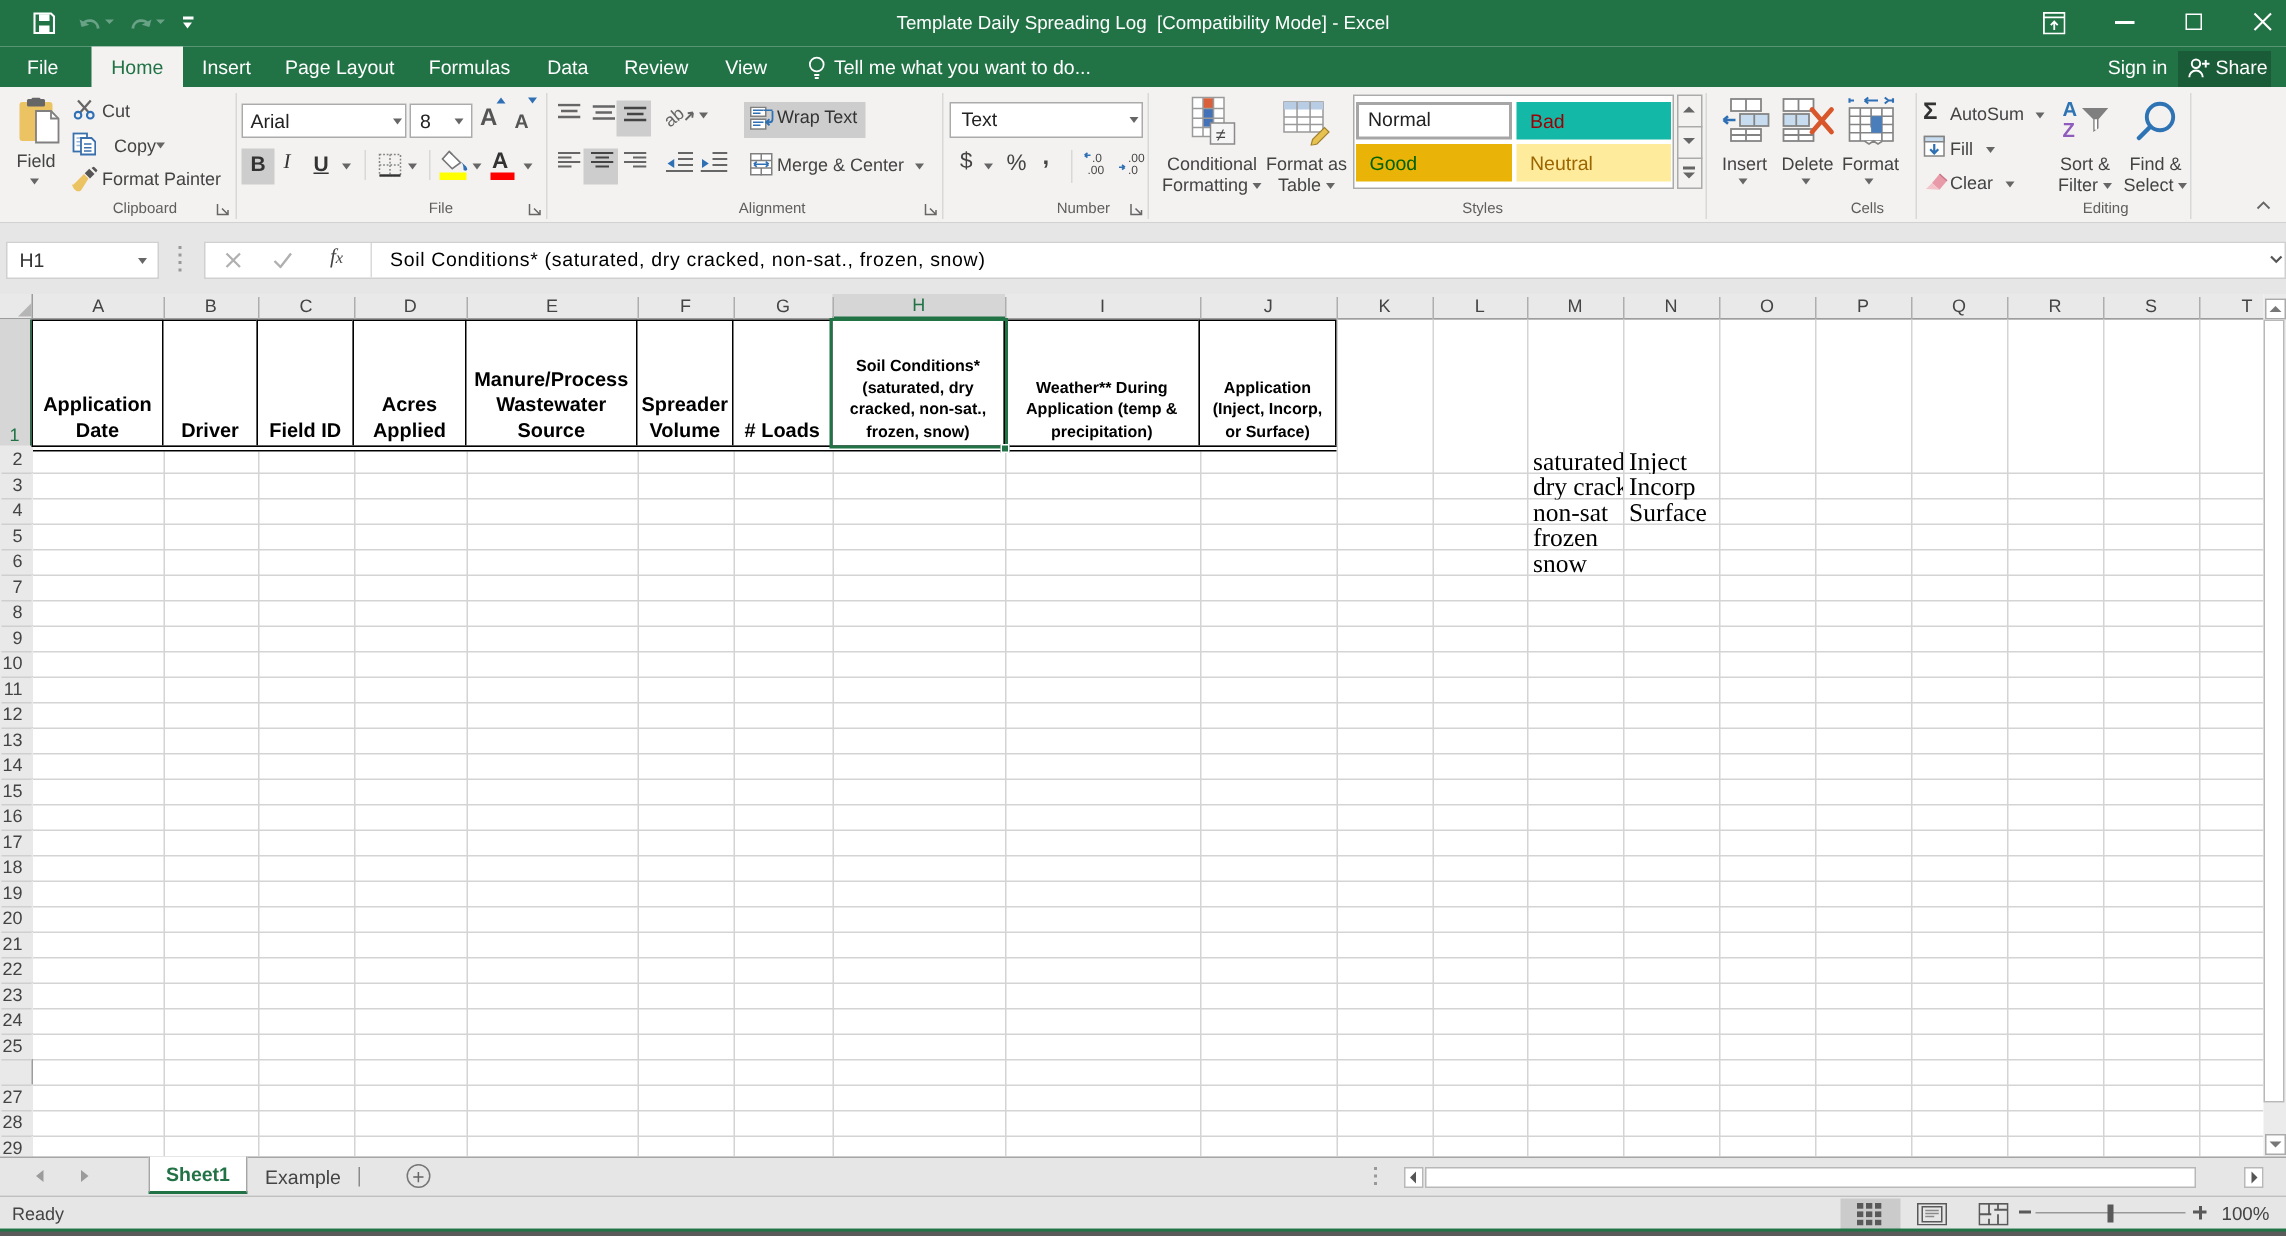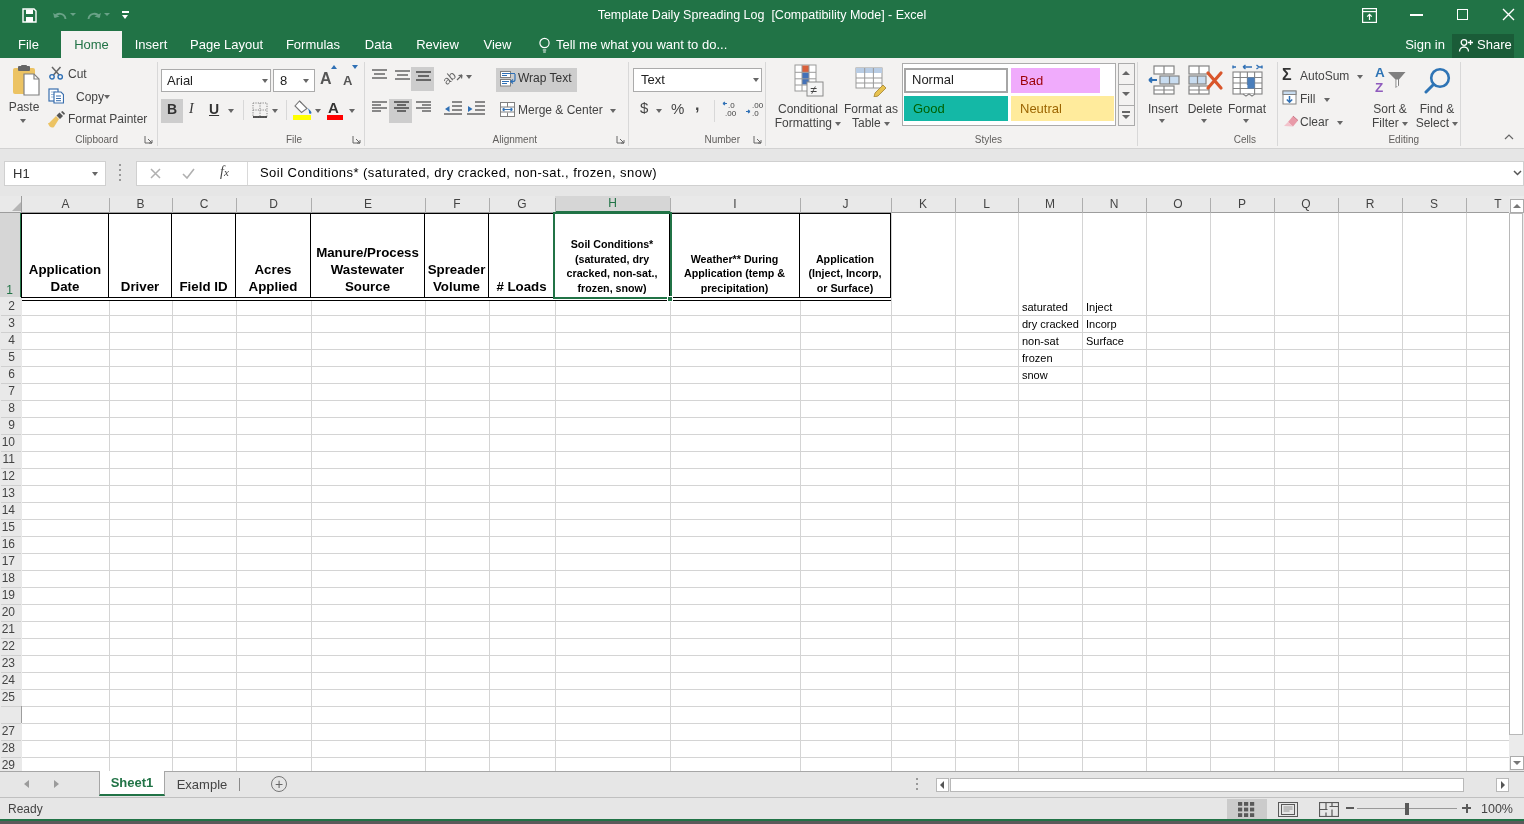--- a/index.html
+++ b/index.html
@@ -25,21 +25,21 @@
 #fwhite { position:absolute; left:136px; top:12px; width:1388px; height:25px; background:#fff; border:1px solid #d0d0d0; }
 #namebox { position:absolute; left:4px; top:12px; width:102px; height:25px; background:#fff; border:1px solid #d0d0d0; font-size:13px; color:#333; line-height:23px; padding-left:8px; }
 
 
 #grid { left:0; top:196px; width:1509px; height:575px; background:#fff; overflow:hidden; }
 .colhdr { position:absolute; top:0; height:17px; background:#e9e9e9; font-size:12px; color:#444; text-align:center; line-height:16px; border-bottom:1px solid #9d9d9d; }
 .rowhdr { position:absolute; left:0; width:22px; background:#e9e9e9; font-size:12px; color:#444; text-align:right; padding-right:7px; }
 .vline { position:absolute; width:1px; background:#d4d4d4; }
 .hline { position:absolute; height:1px; background:#d4d4d4; }
 .hcell { position:absolute; background:#fff; border:1px solid #000; font-weight:bold; text-align:center; display:flex; flex-direction:column; justify-content:flex-end; }
-.celltext { position:absolute; font-size:11px; color:#000; line-height:17px; padding-left:4px; white-space:nowrap; overflow:hidden; }
+.celltext { position:absolute; font-size:17px; color:#000; line-height:17px; padding-left:4px; white-space:nowrap; overflow:hidden;font-family:Liberation Serif, serif; }
 
 
 #tabbar { left:0; top:771px; width:1524px; height:26px; background:#e6e6e6; border-top:1px solid #a6a6a6; }
 #statusbar { left:0; top:797px; width:1524px; height:22px; background:#e6e6e6; border-top:1px solid #c0c0c0; }
 #bottomstrip { left:0; top:819px; width:1524px; height:5px; background:#217346; border-bottom:3px solid #5a5a5a; }
 </style>
 </head>
 <body>
 <div id="titlebar" class="abs">
 
@@ -101,21 +101,21 @@
 </div>
 <div id="ribbon" class="abs">
 
   <svg class="abs" style="left:12px;top:7px" width="30" height="32" viewBox="0 0 30 32">
     <rect x="1" y="3" width="22" height="26" rx="2" fill="#ecc363"></rect>
     <rect x="6" y="1" width="12" height="5" rx="1" fill="#666"></rect>
     <rect x="9" y="0" width="6" height="3" rx="1" fill="#666"></rect>
     <path d="M12 9 h10 l5 5 v16 h-15 z" fill="#fff" stroke="#808080" stroke-width="1.2"></path>
     <path d="M22 9 v5 h5" fill="none" stroke="#808080" stroke-width="1.2"></path>
   </svg>
-  <div class="abs rtxt" style="left:0px;top:42px;width:48px;text-align:center">Paste</div>
+  <div class="abs rtxt" style="left:0px;top:42px;width:48px;text-align:center">Field</div>
   <div class="abs dd" style="left:20px;top:61px"></div>
   <svg class="abs" style="left:49px;top:8px" width="15" height="14" viewBox="0 0 15 14">
     <path d="M3 1 L10.2 9 M11.5 1 L4.5 9" stroke="#666" stroke-width="1.5"></path>
     <circle cx="3" cy="10.8" r="2.2" fill="none" stroke="#2f70b5" stroke-width="1.4"></circle>
     <circle cx="11.2" cy="10.8" r="2.2" fill="none" stroke="#2f70b5" stroke-width="1.4"></circle>
   </svg>
   <div class="abs rtxt" style="left:68px;top:9px">Cut</div>
   <svg class="abs" style="left:48px;top:30px" width="16" height="16" viewBox="0 0 16 16">
     <rect x="1" y="1" width="9" height="12" fill="#fff" stroke="#3a6fad" stroke-width="1.2"></rect>
     <path d="M3 4 h5 M3 6.5 h5 M3 9 h5" stroke="#9ab7d8" stroke-width="1"></path>
@@ -269,22 +269,22 @@
   <svg class="abs" style="left:855px;top:7px" width="34" height="32" viewBox="0 0 34 32">
     <rect x="1" y="3" width="26" height="20" fill="#fff" stroke="#999" stroke-width="1"></rect>
     <rect x="1" y="3" width="26" height="5" fill="#b8cce4"></rect>
     <path d="M1 13 h26 M1 18 h26 M9.7 3 v20 M18.4 3 v20" stroke="#999" stroke-width="1"></path>
     <path d="M20 28 l8-8 3 3 -8 8 -4 1 z" fill="#e8c24f" stroke="#a08030" stroke-width="0.8"></path>
   </svg>
   <div class="abs rtxt" style="left:811px;top:44px;width:120px;text-align:center">Format as</div>
   <div class="abs rtxt" style="left:811px;top:58px;width:120px;text-align:center">Table <span class="dd"></span></div>
   <div class="abs" style="left:902px;top:5px;width:214px;height:63px;background:#fff;border:1px solid #ababab"></div>
   <div class="abs" style="left:904px;top:10px;width:104px;height:25px;border:2.5px solid #a6a6a6;background:#fff;font-size:13px;color:#222;line-height:20px;padding-left:6px">Normal</div>
-  <div class="abs" style="left:1011px;top:10px;width:89px;height:25px;background:#f0abfc;color:#9c0006;font-size:13px;line-height:25px;padding-left:9px">Bad</div>
-  <div class="abs" style="left:904px;top:38px;width:104px;height:25px;background:#14b8a6;color:#006100;font-size:13px;line-height:25px;padding-left:9px">Good</div>
+  <div class="abs" style="left:1011px;top:10px;width:103px;height:25px;background:#14b8a6;color:#9c0006;font-size:13px;line-height:25px;padding-left:9px">Bad</div>
+  <div class="abs" style="left:904px;top:38px;width:104px;height:25px;background:#eab308;color:#006100;font-size:13px;line-height:25px;padding-left:9px">Good</div>
   <div class="abs" style="left:1011px;top:38px;width:103px;height:25px;background:#ffeb9c;color:#9c6500;font-size:13px;line-height:25px;padding-left:9px">Neutral</div>
   <div class="abs" style="left:1118px;top:5px;width:17px;height:63px;background:#f3f2f1;border:1px solid #ababab"></div>
   <div class="abs" style="left:1122px;top:13px;width:0;height:0;border-left:4px solid transparent;border-right:4px solid transparent;border-bottom:4.5px solid #666"></div>
   <div class="abs" style="left:1118px;top:26px;width:17px;height:1px;background:#ababab"></div>
   <div class="abs" style="left:1122px;top:34px;width:0;height:0;border-left:4px solid transparent;border-right:4px solid transparent;border-top:4.5px solid #666"></div>
   <div class="abs" style="left:1118px;top:47px;width:17px;height:1px;background:#ababab"></div>
   <div class="abs" style="left:1122px;top:53px;width:8px;height:1.5px;background:#666"></div>
   <div class="abs" style="left:1122px;top:57px;width:0;height:0;border-left:4px solid transparent;border-right:4px solid transparent;border-top:4.5px solid #666"></div>
   <div class="glabel" style="left:902px;width:100px">Styles</div>
   <div class="seph" style="left:1137px"></div>

